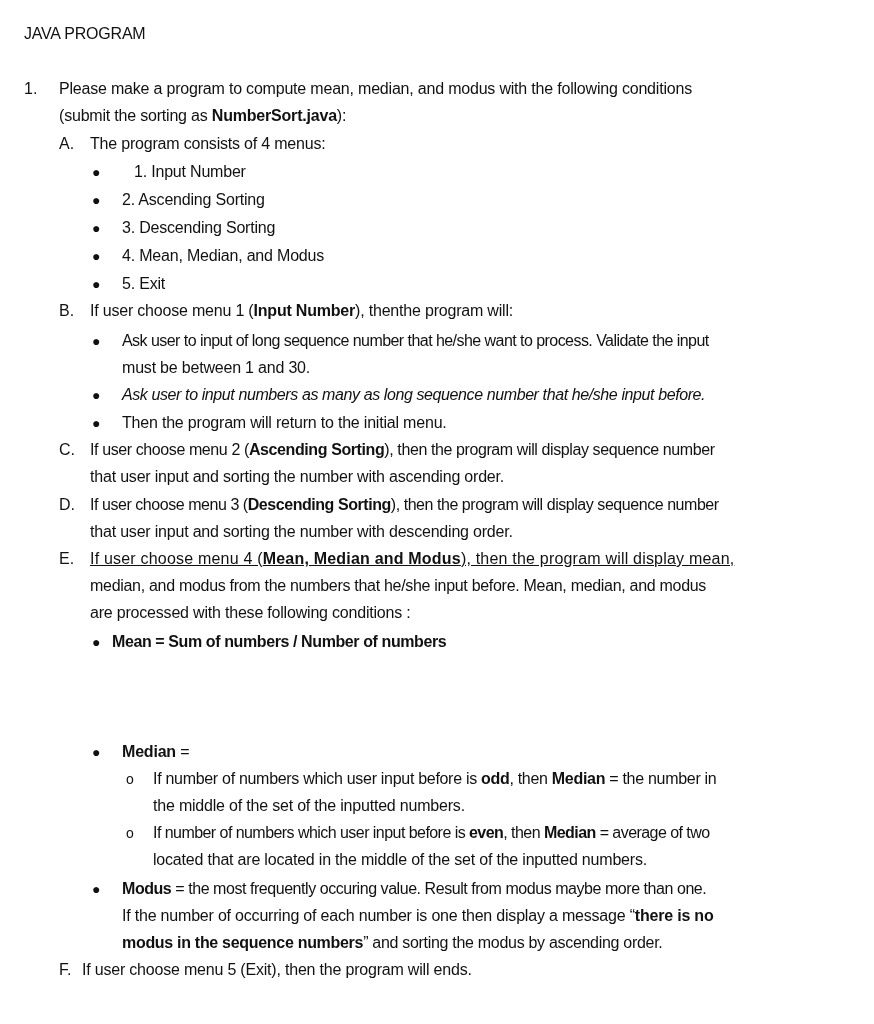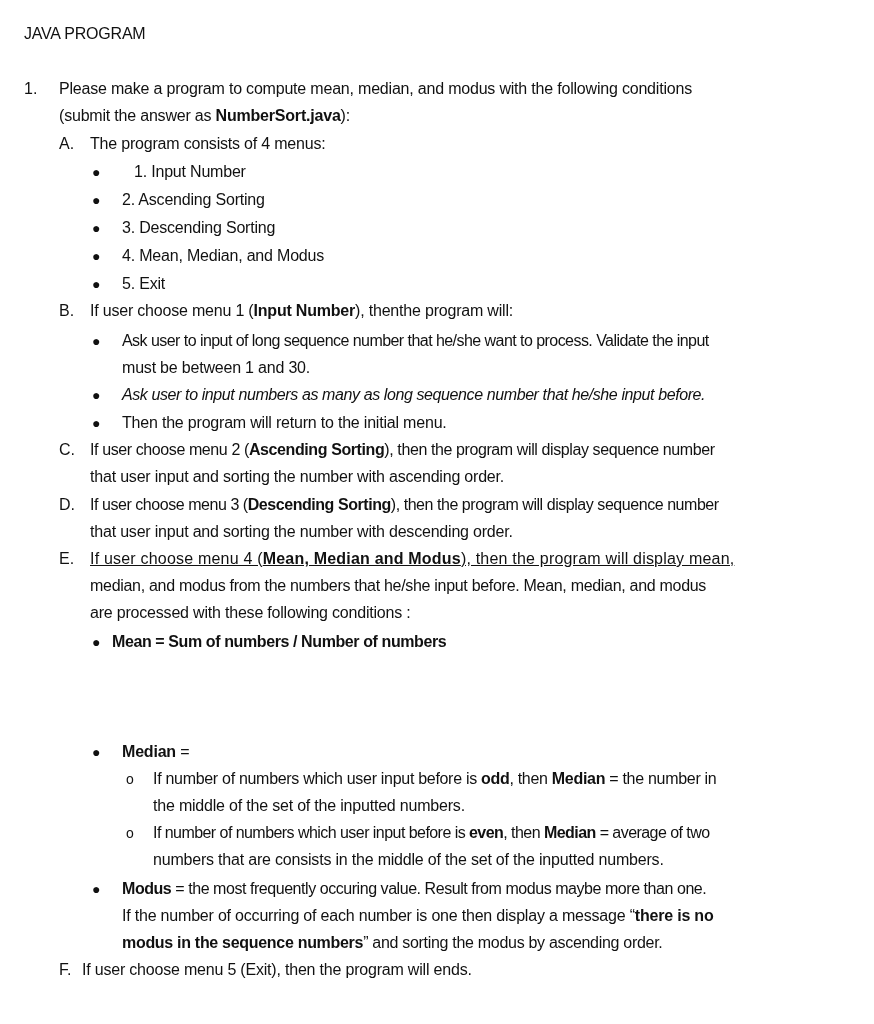--- a/index.html
+++ b/index.html
@@ -16,21 +16,21 @@
 </style>
 </head>
 <body>
 
 <div>
 
   <div class="line title">JAVA PROGRAM</div>
 
   <div class="marker" style="left:24px; top:79px;">1.</div>
   <div class="line" style="left:59px; top:79px;">Please make a program to compute mean, median, and modus with the following conditions</div>
-  <div class="line" style="left:59px; top:106px;"><span>(submit the answer as </span><b>NumberSort.java</b><span>):</span></div>
+  <div class="line" style="left:59px; top:106px;"><span>(submit the sorting as </span><b>NumberSort.java</b><span>):</span></div>
 
   <div class="marker" style="left:59px; top:134px;">A.</div>
   <div class="line" style="left:90px; top:134px;">The program consists of 4 menus:</div>
 
   <div class="marker bullet-dot" style="left:92px; top:162px;">●</div>
   <div class="line" style="left:134px; top:162px;text-align:right;">1. Input Number</div>
   <div class="marker bullet-dot" style="left:92px; top:190px;">●</div>
   <div class="line" style="left:122px; top:190px;">2. Ascending Sorting</div>
   <div class="marker bullet-dot" style="left:92px; top:218px;">●</div>
   <div class="line" style="left:122px; top:218px;">3. Descending Sorting</div>
@@ -68,21 +68,21 @@
 
   <div class="marker bullet-dot" style="left:92px; top:742px;">●</div>
   <div class="line" style="left:122px; top:742px;"><b>Median</b><span> =</span></div>
 
   <div class="marker circle" style="left:126px; top:769px;">o</div>
   <div class="line" style="left:153px; top:769px; letter-spacing:-0.3px;"><span>If number of numbers which user input before is </span><b>odd</b><span>, then </span><b>Median</b><span> = the number in</span></div>
   <div class="line" style="left:153px; top:796px;">the middle of the set of the inputted numbers.</div>
 
   <div class="marker circle" style="left:126px; top:823px;">o</div>
   <div class="line" style="left:153px; top:823px; letter-spacing:-0.55px;"><span>If number of numbers which user input before is </span><b>even</b><span>, then </span><b>Median</b><span> = average of two</span></div>
-  <div class="line" style="left:153px; top:850px;">numbers that are consists in the middle of the set of the inputted numbers.</div>
+  <div class="line" style="left:153px; top:850px;">located that are located in the middle of the set of the inputted numbers.</div>
 
   <div class="marker bullet-dot" style="left:92px; top:879px;">●</div>
   <div class="line" style="left:122px; top:879px; letter-spacing:-0.45px;"><b>Modus</b><span> = the most frequently occuring value. Result from modus maybe more than one.</span></div>
   <div class="line" style="left:122px; top:906px; letter-spacing:-0.2px;"><span>If the number of occurring of each number is one then display a message “</span><b>there is no</b></div>
   <div class="line" style="left:122px; top:933px; letter-spacing:-0.3px;"><b>modus in the sequence numbers</b><span>” and sorting the modus by ascending order.</span></div>
 
   <div class="marker" style="left:59px; top:960px;">F.</div>
   <div class="line" style="left:82px; top:960px;text-align:right;">If user choose menu 5 (Exit), then the program will ends.</div>
 
 </div>

